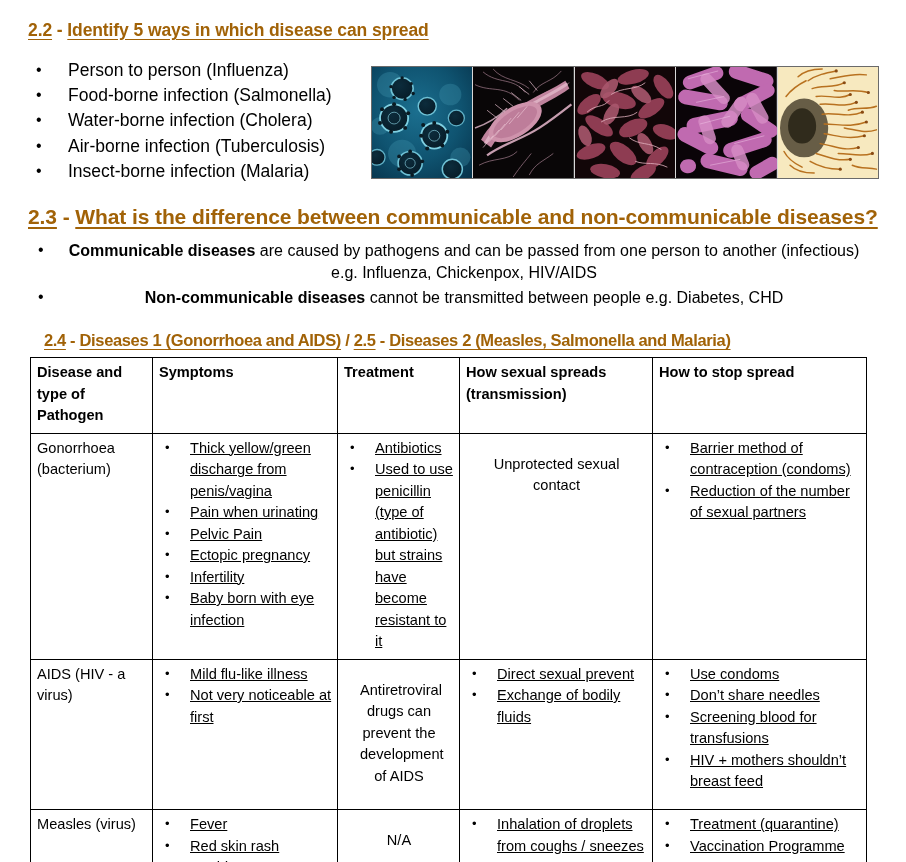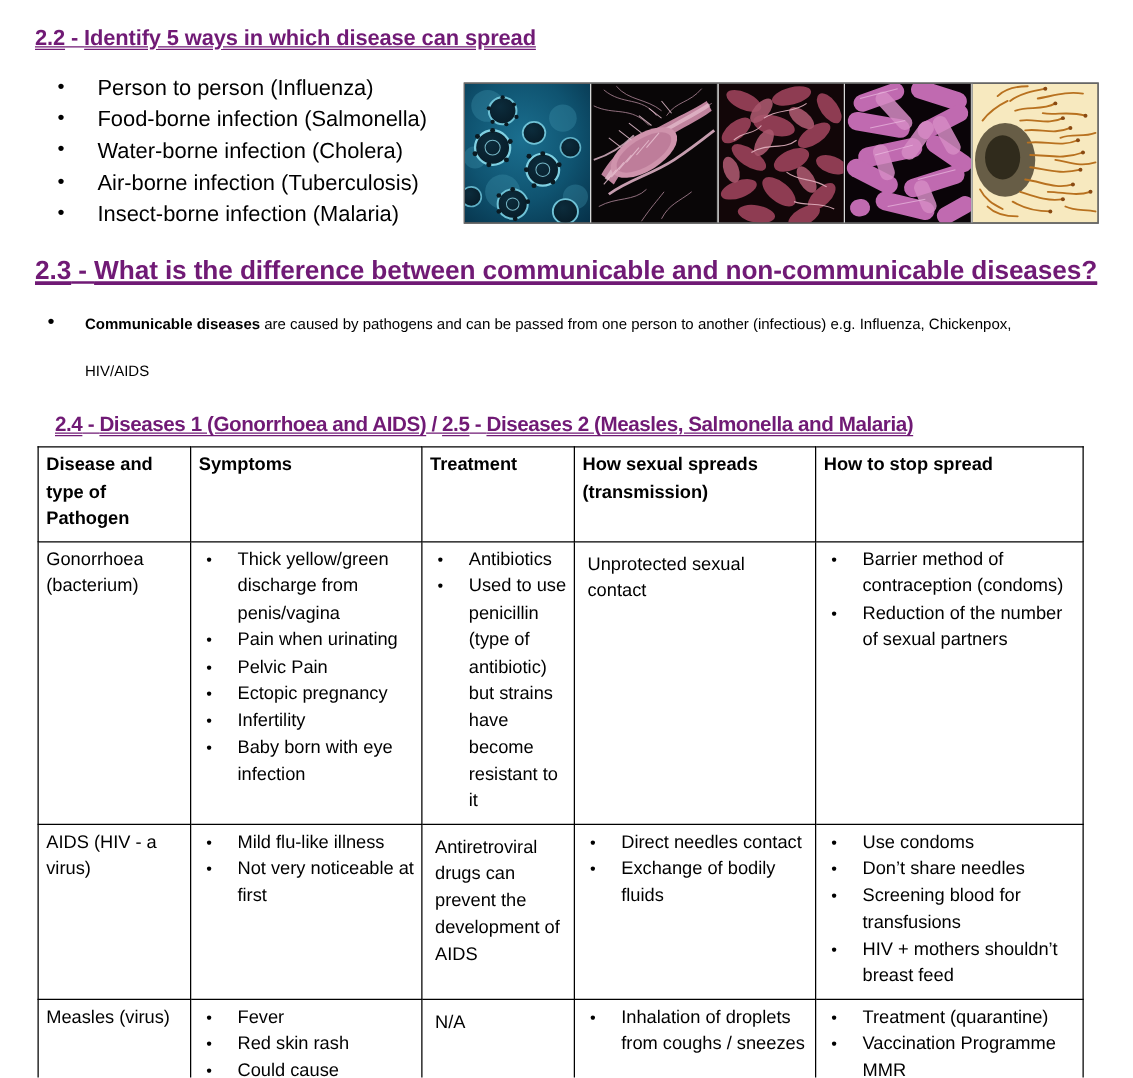--- a/index.html
+++ b/index.html
@@ -18,38 +18,37 @@
   .page {
     position: relative;
     width: 906px;
     height: 862px;
     box-sizing: border-box;
     padding: 0 28px;
   }
 
   
   .heading {
-    color: #701a75;
+    color: #a16207;
     font-weight: bold;
     font-size: 17.5px;
     letter-spacing: -0.1px;
     white-space: nowrap;
-    text-decoration: underline;
   }
   .heading .u { text-decoration: underline; text-underline-offset: 2.5px; }
   .heading .sep { text-decoration: none; }
 
   #h-22 { position: absolute; left: 28px; top: 20px; }
   #h-23 { position: absolute; left: 28px; top: 205px; font-size: 21px; }
   #h-24 { position: absolute; left: 44px; top: 331px; font-size: 16.5px; letter-spacing: -0.35px;}
 
   
   .spread-list {
     position: absolute;
-    left: 40px;
+    left: 30px;
     top: 58px;
     width: 330px;
     margin: 0;
     padding: 0;
     list-style: none;
   }
   .spread-list li {
     position: relative;
     padding-left: 38px;
     font-size: 17.5px;
@@ -91,23 +90,24 @@
     left: 30px;
     top: 240px;
     width: 830px;
     margin: 0;
     padding: 0;
     list-style: none;
   }
   .comm-list li {
     position: relative;
     padding-left: 38px;
-    font-size: 12px;
-    line-height: 38px;
+    font-size: 16px;
+    line-height: 22px;
     margin-bottom: 3px;
+    text-align: center;
   }
   .comm-list li::before {
     content: "\2022";
     position: absolute;
     left: 8px;
     top: -1px;
     font-size: 16px;
   }
   .comm-list b { font-weight: bold; }
 
@@ -140,29 +140,30 @@
 
   .cell-list {
     margin: 0;
     padding: 0;
     list-style: none;
   }
   .cell-list li {
     position: relative;
     padding-left: 31px;
     margin-bottom: 0;
+    text-decoration: underline;
   }
   .cell-list li::before {
     content: "\2022";
     position: absolute;
     left: 6px;
     top: -1px;
     font-size: 13px;
   }
-  .plain-text { margin: 4px; }
+  .plain-text { margin: 16px; text-align: center; }
 </style>
 </head>
 <body>
 
 <div class="page">
 
   <div class="heading" id="h-22">
     <span class="u">2.2</span><span class="sep"> - </span><span class="u">Identify 5 ways in which disease can spread</span>
   </div>
 
@@ -390,20 +391,21 @@
     </div>
 
   </div>
 
   <div class="heading" id="h-23">
     <span class="u">2.3</span><span class="sep"> - </span><span class="u">What is the difference between communicable and non-communicable diseases?</span>
   </div>
 
   <ul class="comm-list">
     <li><b>Communicable diseases</b><span> are caused by pathogens and can be passed from one person to another (infectious) e.g. Influenza, Chickenpox, HIV/AIDS</span></li>
+    <li><b>Non-communicable diseases</b><span> cannot be transmitted between people e.g. Diabetes, CHD</span></li>
   </ul>
 
   <div class="heading" id="h-24">
     <span class="u">2.4</span><span class="sep"> - </span><span class="u">Diseases 1 (Gonorrhoea and AIDS)</span><span class="sep"> / </span><span class="u">2.5</span><span class="sep"> - </span><span class="u">Diseases 2 (Measles, Salmonella and Malaria)</span>
   </div>
 
   <table class="disease-table">
     <colgroup>
       <col class="col-disease">
         <col class="col-symptoms">
@@ -457,21 +459,21 @@
           <ul class="cell-list">
             <li>Mild flu-like illness</li>
             <li>Not very noticeable at first</li>
           </ul>
         </td>
         <td>
           <p class="plain-text">Antiretroviral drugs can prevent the development of AIDS</p>
         </td>
         <td>
           <ul class="cell-list">
-            <li>Direct needles contact</li>
+            <li>Direct sexual prevent</li>
             <li>Exchange of bodily fluids</li>
           </ul>
         </td>
         <td>
           <ul class="cell-list">
             <li>Use condoms</li>
             <li>Don’t share needles</li>
             <li>Screening blood for transfusions</li>
             <li>HIV + mothers shouldn’t breast feed</li>
           </ul>

